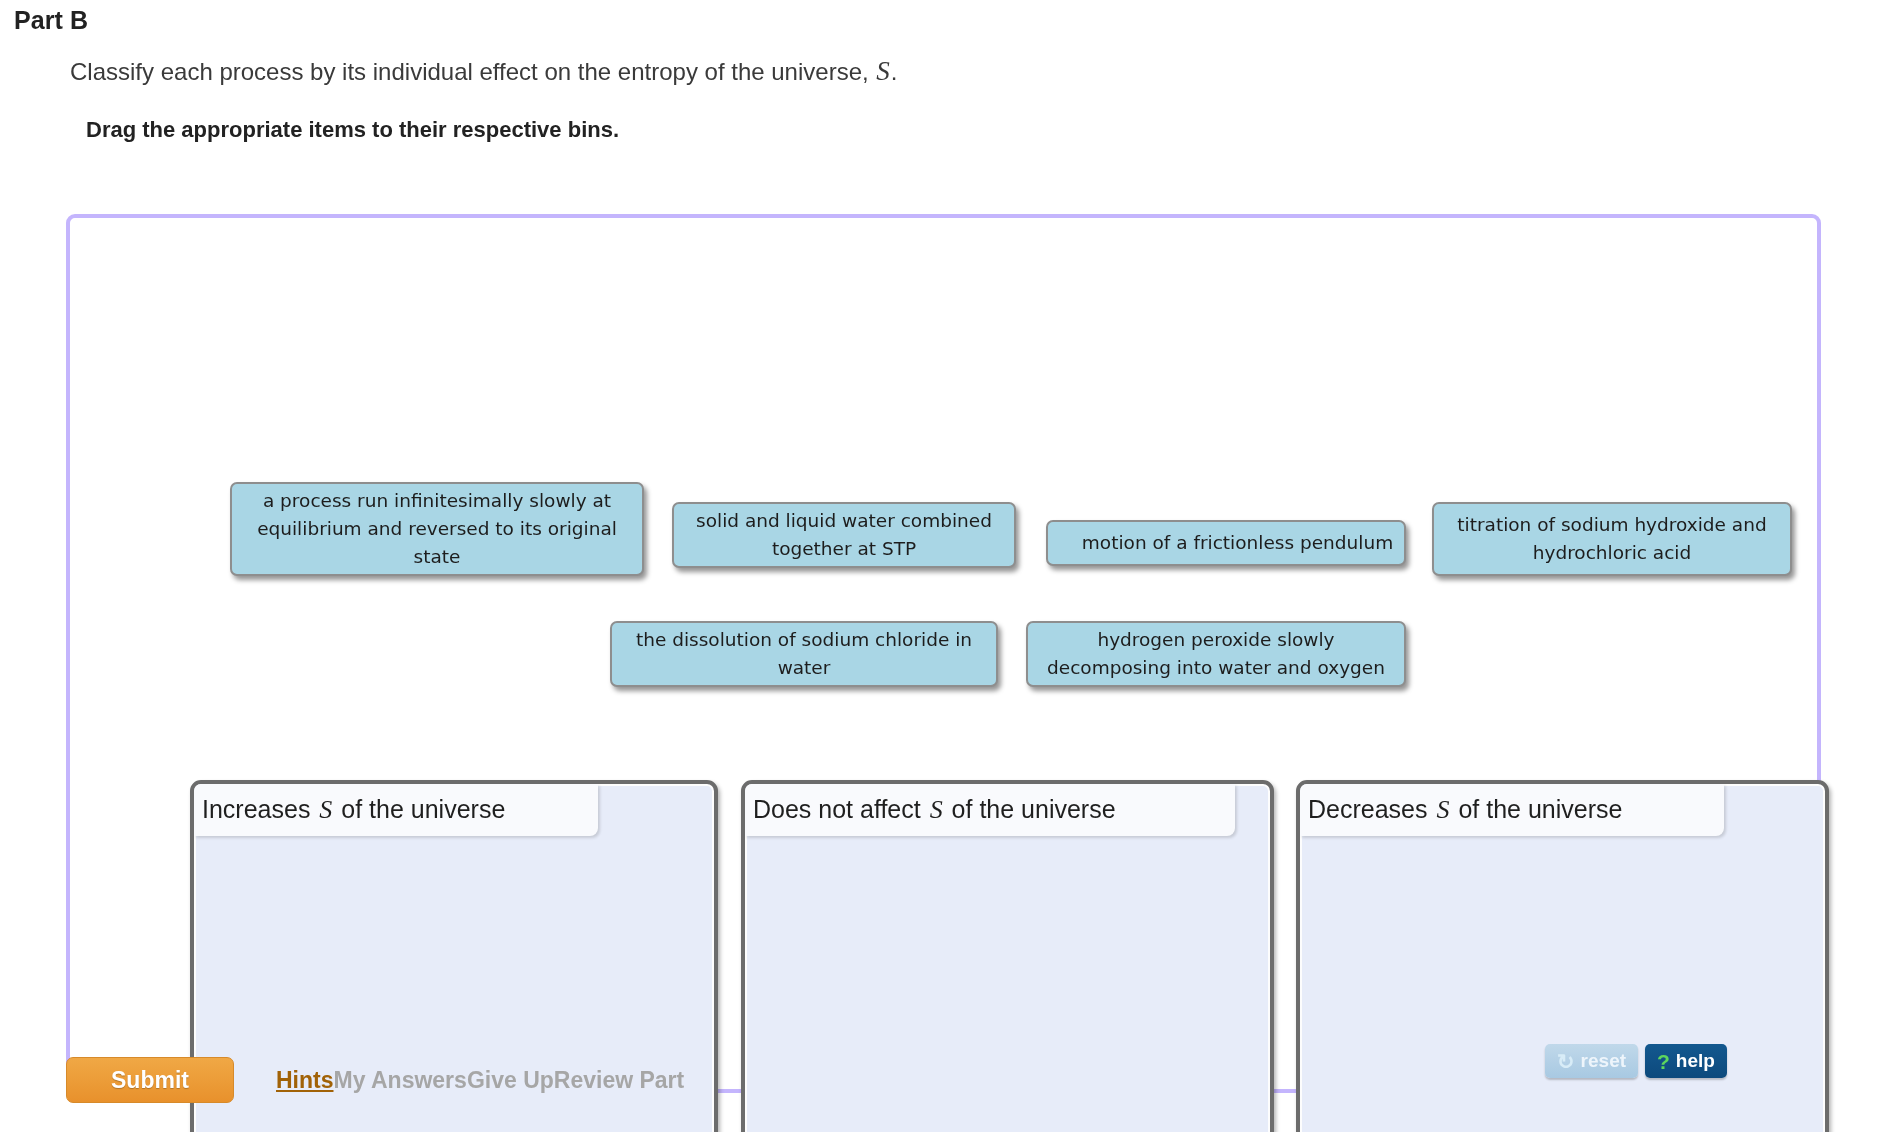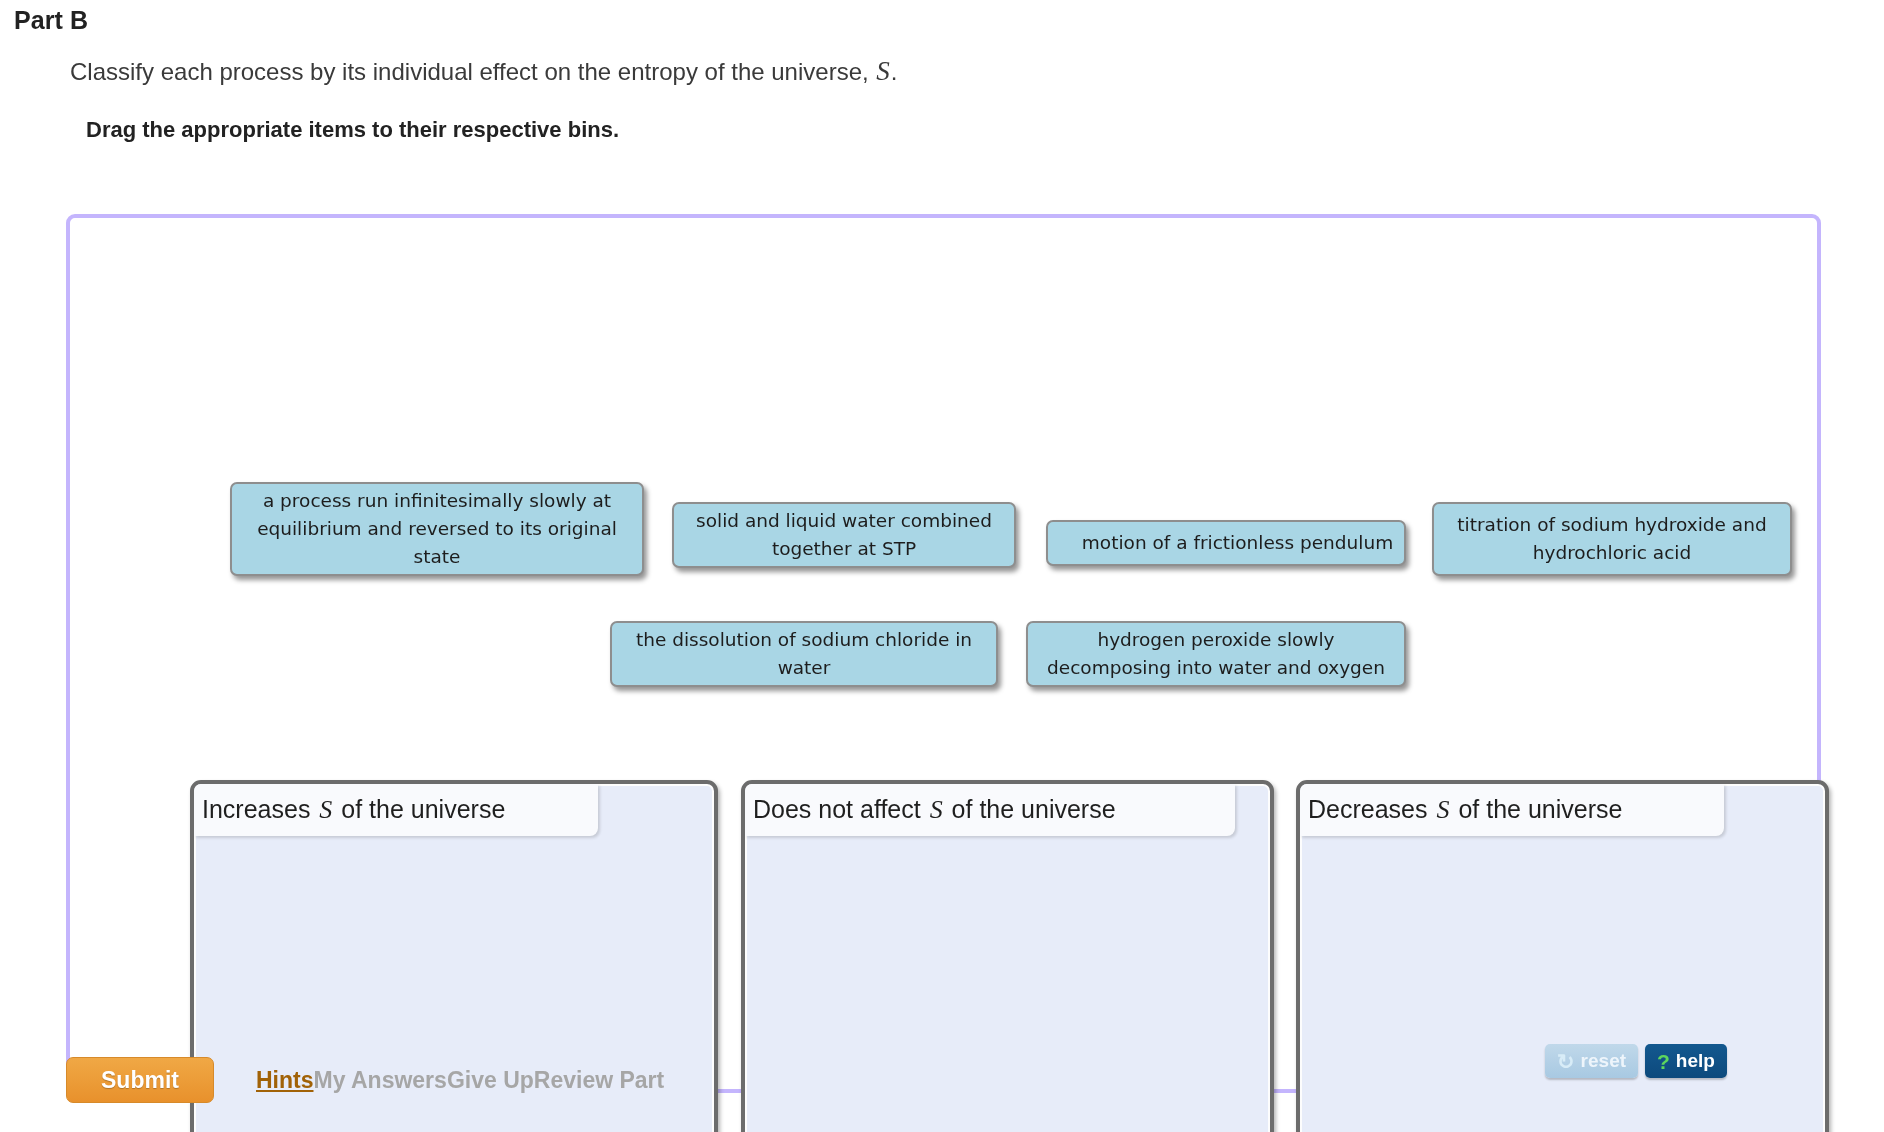--- a/index.html
+++ b/index.html
@@ -187,21 +187,21 @@
 
   
   .actions {
     position: absolute;
     left: 66px;
     top: 1057px;
     display: flex;
     align-items: center;
   }
   .submit-btn {
-    width: 148px;
+    width: 168px;
     height: 46px;
     border: 1px solid #d78a2a;
     border-radius: 7px;
     background: linear-gradient(#f0a845, #e8912c);
     color: #ffffff;
     font-size: 23px;
     font-weight: bold;
     display: flex;
     align-items: center;
     justify-content: center;

